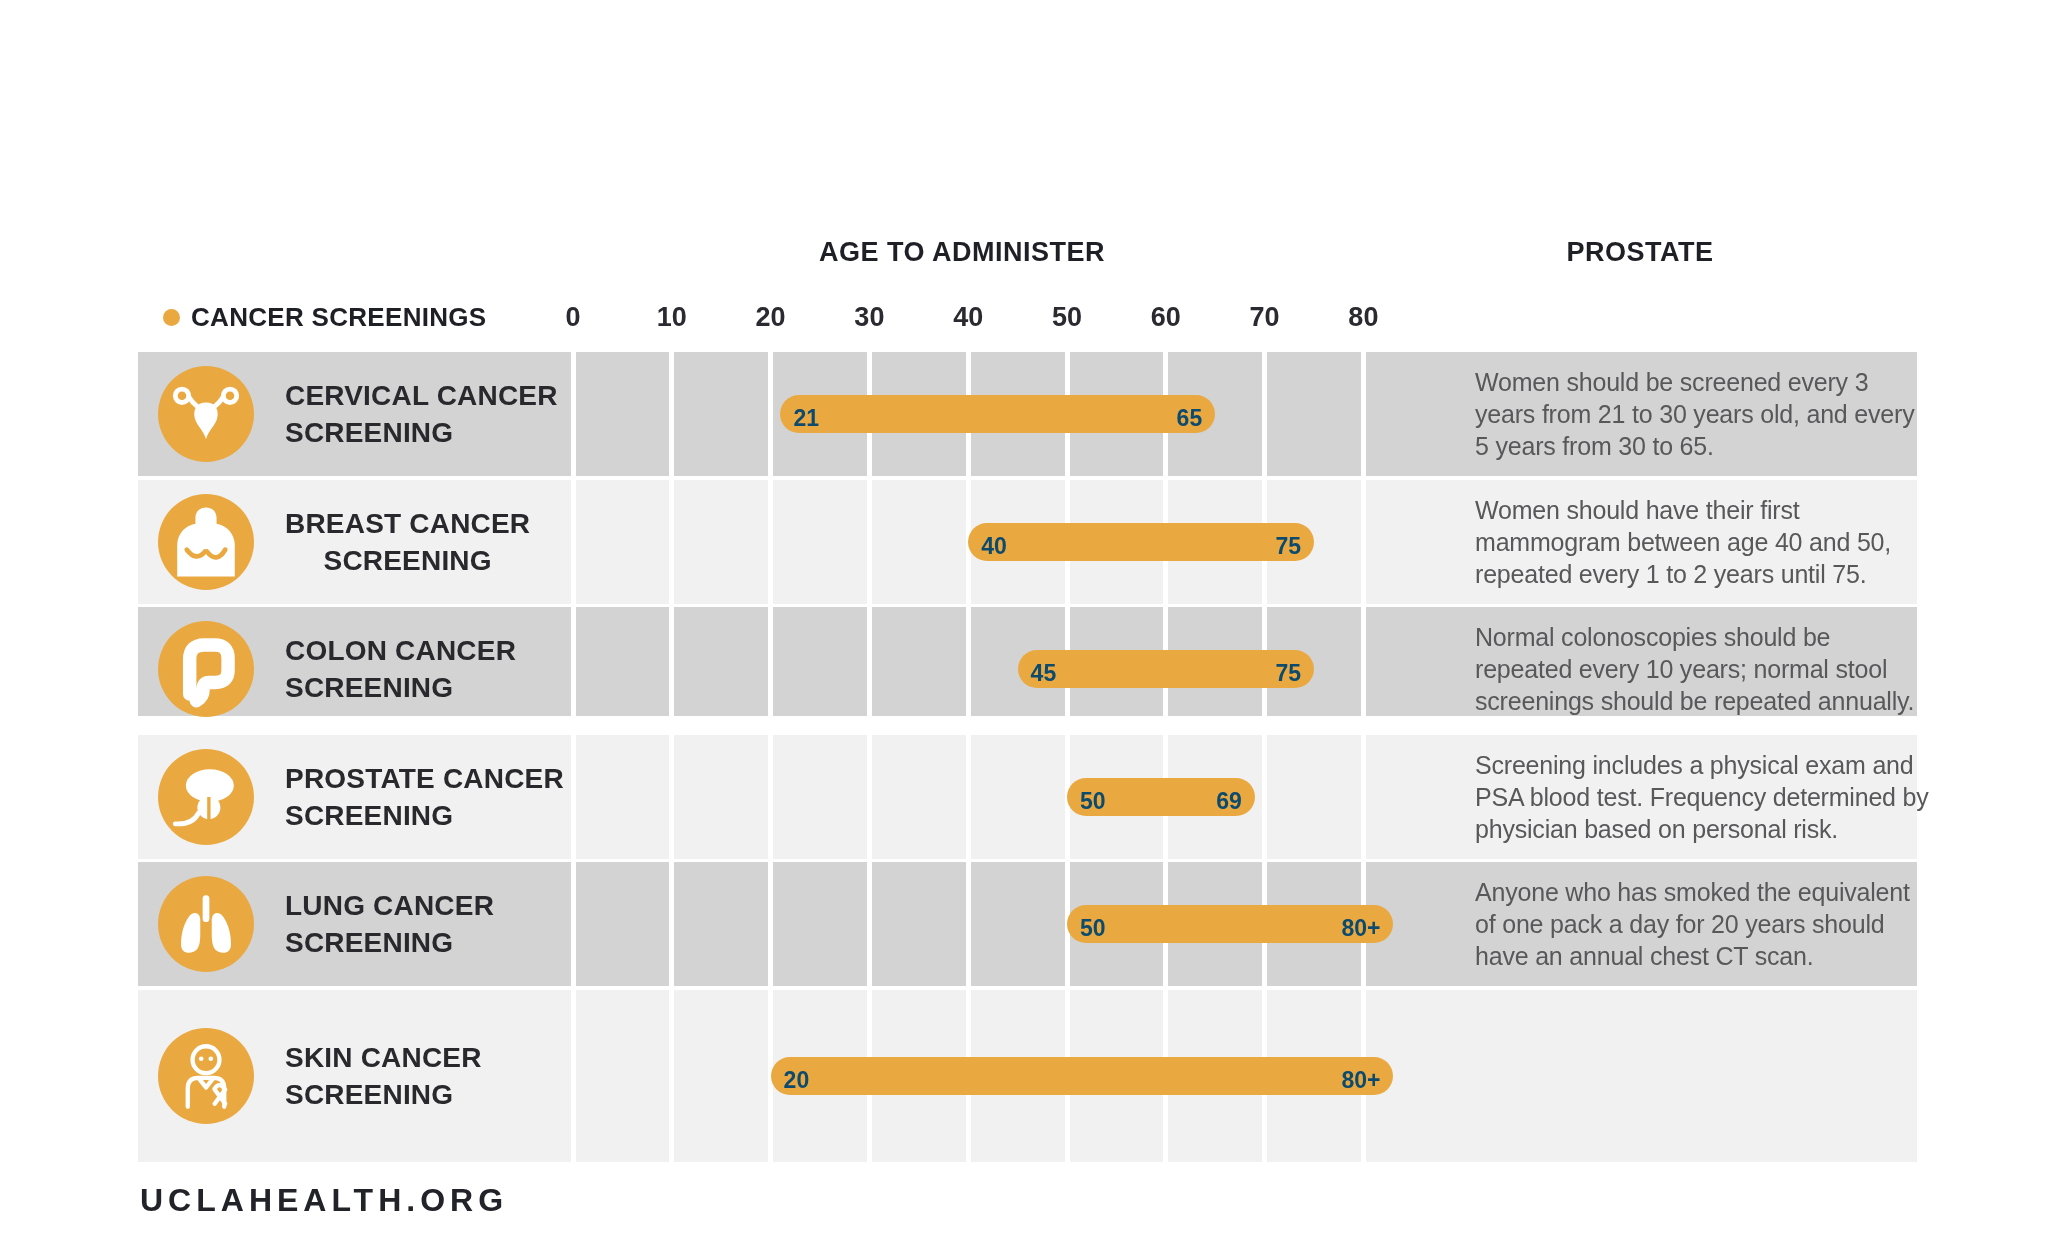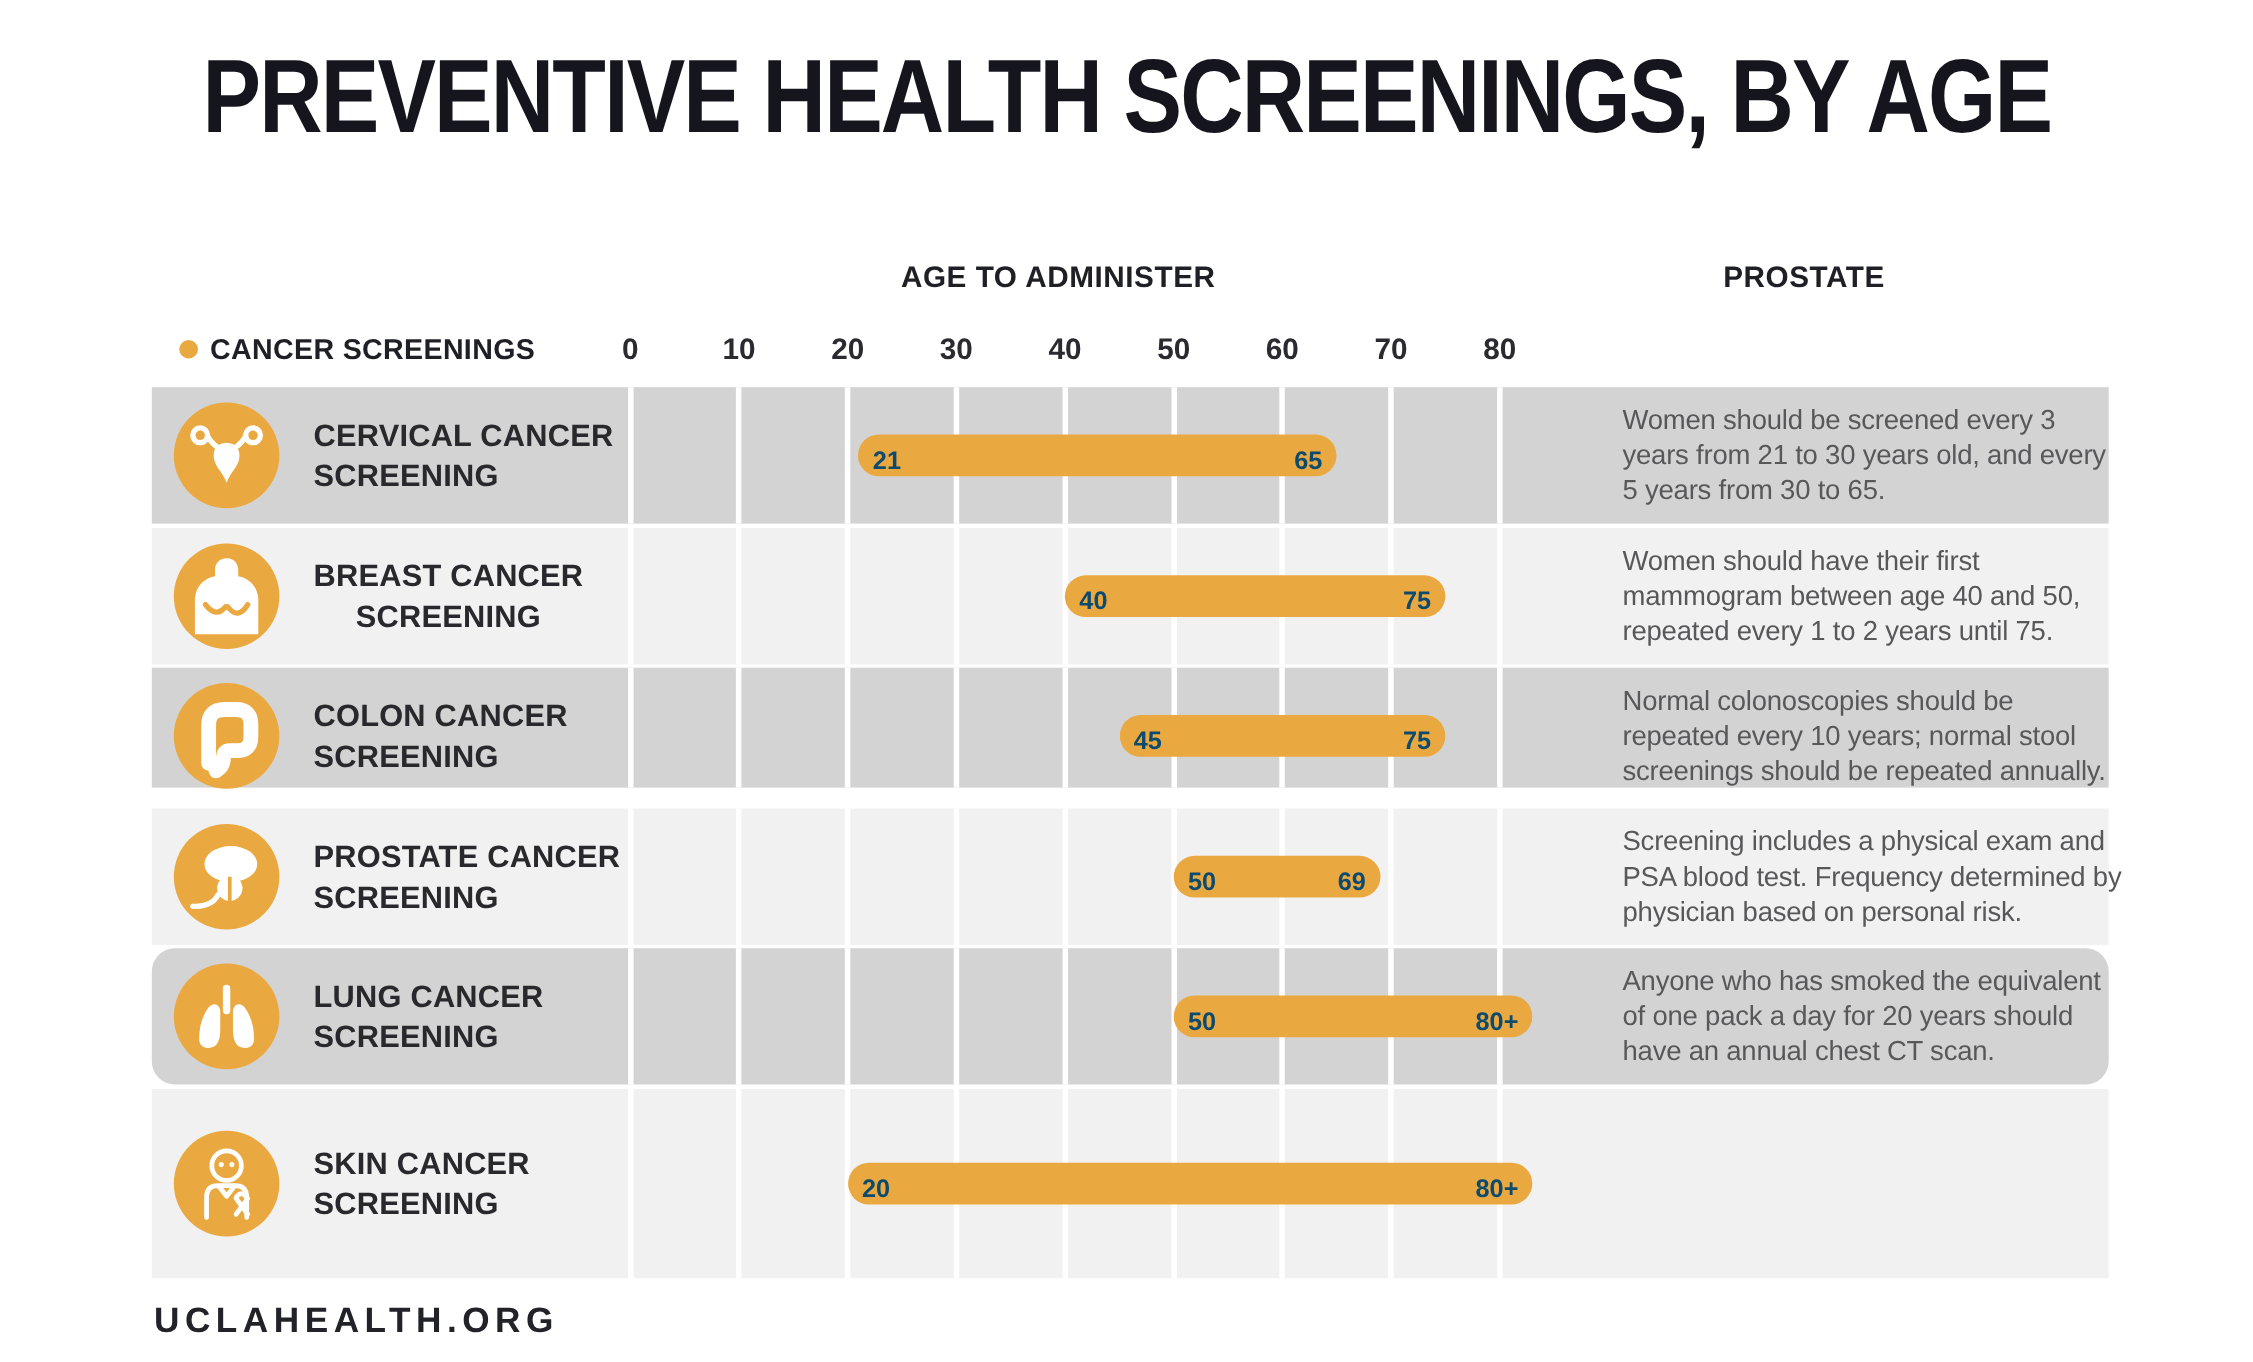--- a/index.html
+++ b/index.html
@@ -124,21 +124,20 @@
     font-size: 32px;
     font-weight: bold;
     color: #222229;
     letter-spacing: 5px;
   }
 </style>
 </head>
 <body>
 
 <div class="page">
-  <div class="title"><span class="squeeze">PREVENTIVE HEALTH SCREENINGS, BY AGE</span></div>
 
   <div class="col-header age">AGE TO ADMINISTER</div>
   <div class="col-header freq">PROSTATE</div>
 
   <div class="legend">
     <span class="legend-dot" id="legend-dot" style="background: rgb(234, 169, 64);"></span>
     <span class="legend-label">CANCER SCREENINGS</span>
   </div>
 
   <div class="axis-ticks" id="axis-ticks">
@@ -251,21 +250,21 @@
           </svg>
         </div>
         <div class="row-label" style="top: 25px;">PROSTATE CANCER
 SCREENING</div>
         <div class="range-bar" style="background: rgb(234, 169, 64); left: 929px; width: 187.72px; top: 43px;">
           <span class="bar-num start">50</span>
           <span class="bar-num end">69</span>
         </div>
         <div class="freq-text" style="top: 14px;">Screening includes a physical exam and PSA blood test. Frequency determined by physician based on personal risk.</div>
       </div>
-      <div class="row dark" style="top: 862px; height: 124px; border-radius: 21px;">
+      <div class="row dark" style="top: 862px; height: 124px;">
         <div class="gridline" style="left: 432.5px;"></div>
         <div class="gridline" style="left: 531.3px;"></div>
         <div class="gridline" style="left: 630.1px;"></div>
         <div class="gridline" style="left: 728.9px;"></div>
         <div class="gridline" style="left: 827.7px;"></div>
         <div class="gridline" style="left: 926.5px;"></div>
         <div class="gridline" style="left: 1025.3px;"></div>
         <div class="gridline" style="left: 1124.1px;"></div>
         <div class="gridline" style="left: 1222.9px;"></div>
         <div class="icon-circle" style="background: rgb(234, 169, 64); top: 14px;">

